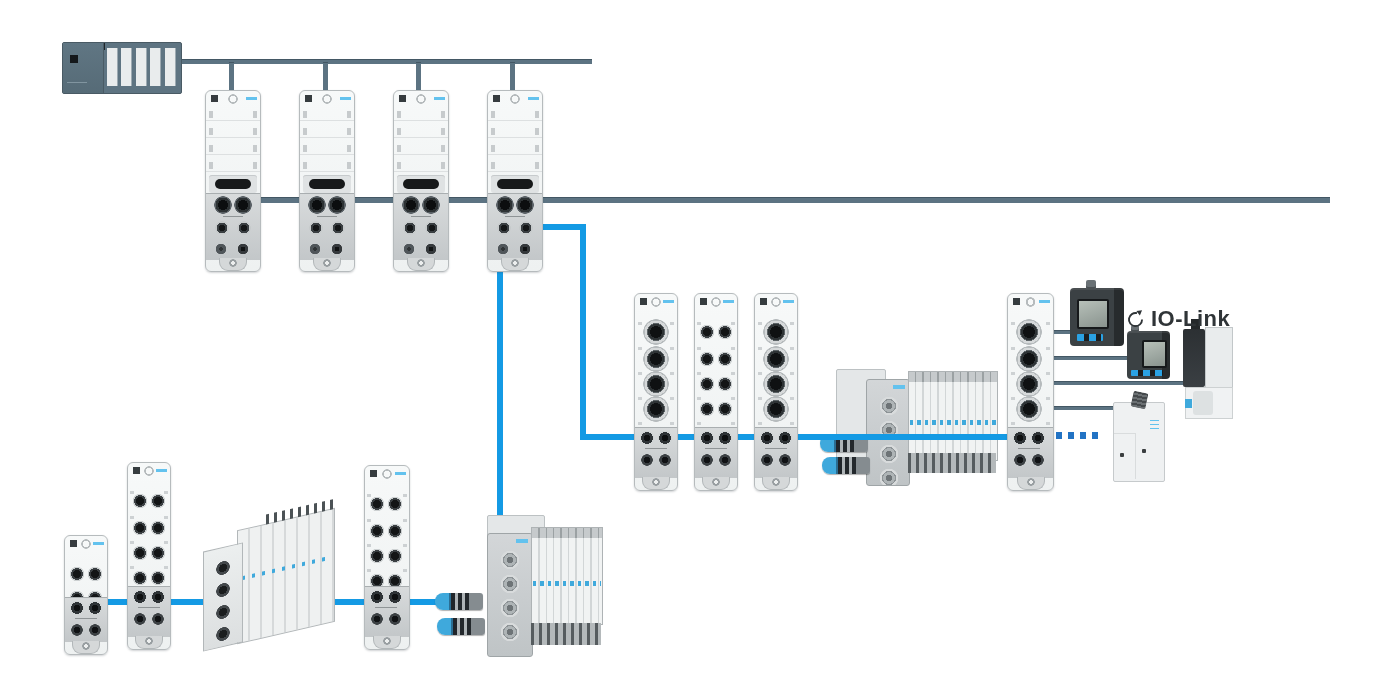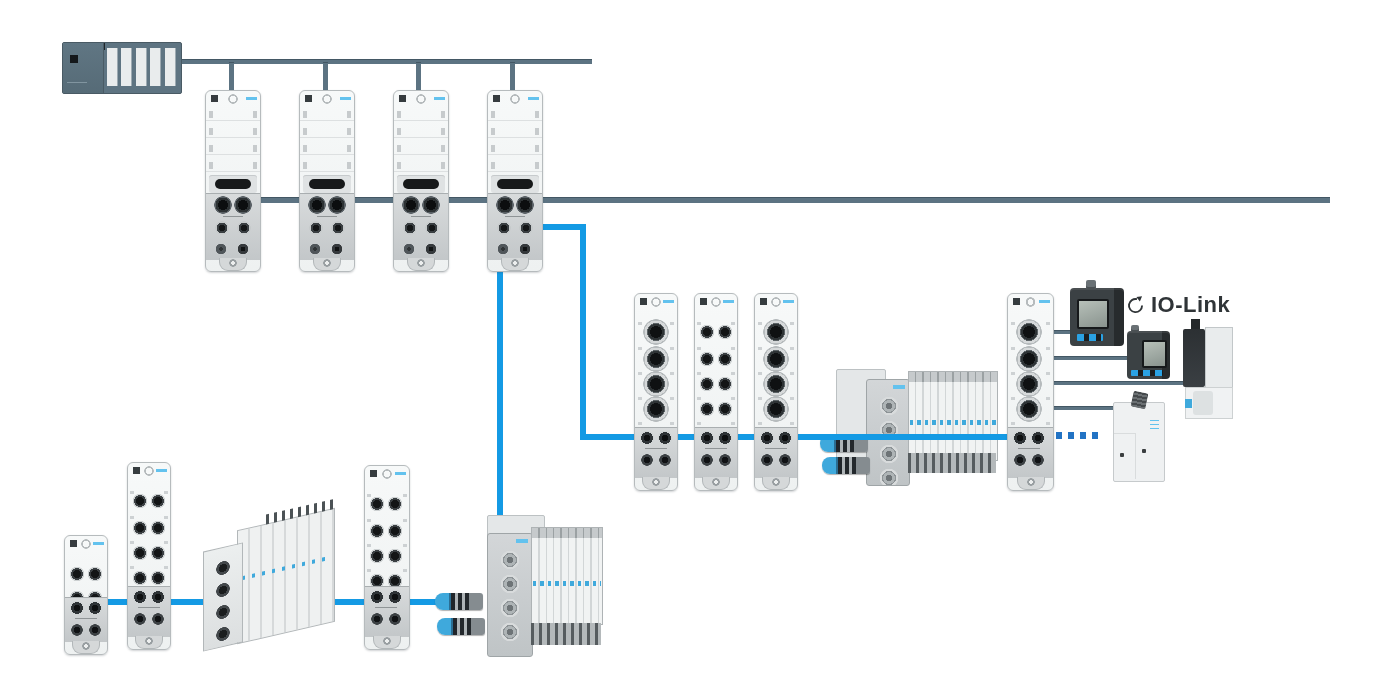--- a/index.html
+++ b/index.html
@@ -328,21 +328,21 @@
     <div class="vg-dark"></div>
     <div class="vg-light"></div>
     <div class="vg-lower"></div>
     <div class="vg-silencer"></div>
     <div class="vg-bluedash"></div>
   </div>
   <div class="wbox" style="left:1113px;top:402px;width:50px;height:78px">
     <div class="wb-conn"></div>
   </div>
 
-  <div class="iolink-logo" style="left:1126px;top:292px">
+  <div class="iolink-logo" style="left:1126px;top:306px">
     <svg class="iolink-icon" viewBox="0 0 24 24">
       <path d="M21.5 12a9.5 9.5 0 1 1-7.1-9.2l-.8 2.4A7.1 7.1 0 1 0 19.1 12z"></path>
       <path d="M13.1 1.4l7.2-1-2.8 6.7z"></path>
     </svg>
     <span class="iolink-text">IO-Link</span>
   </div>
 
 </div>
 
 </body></html>

